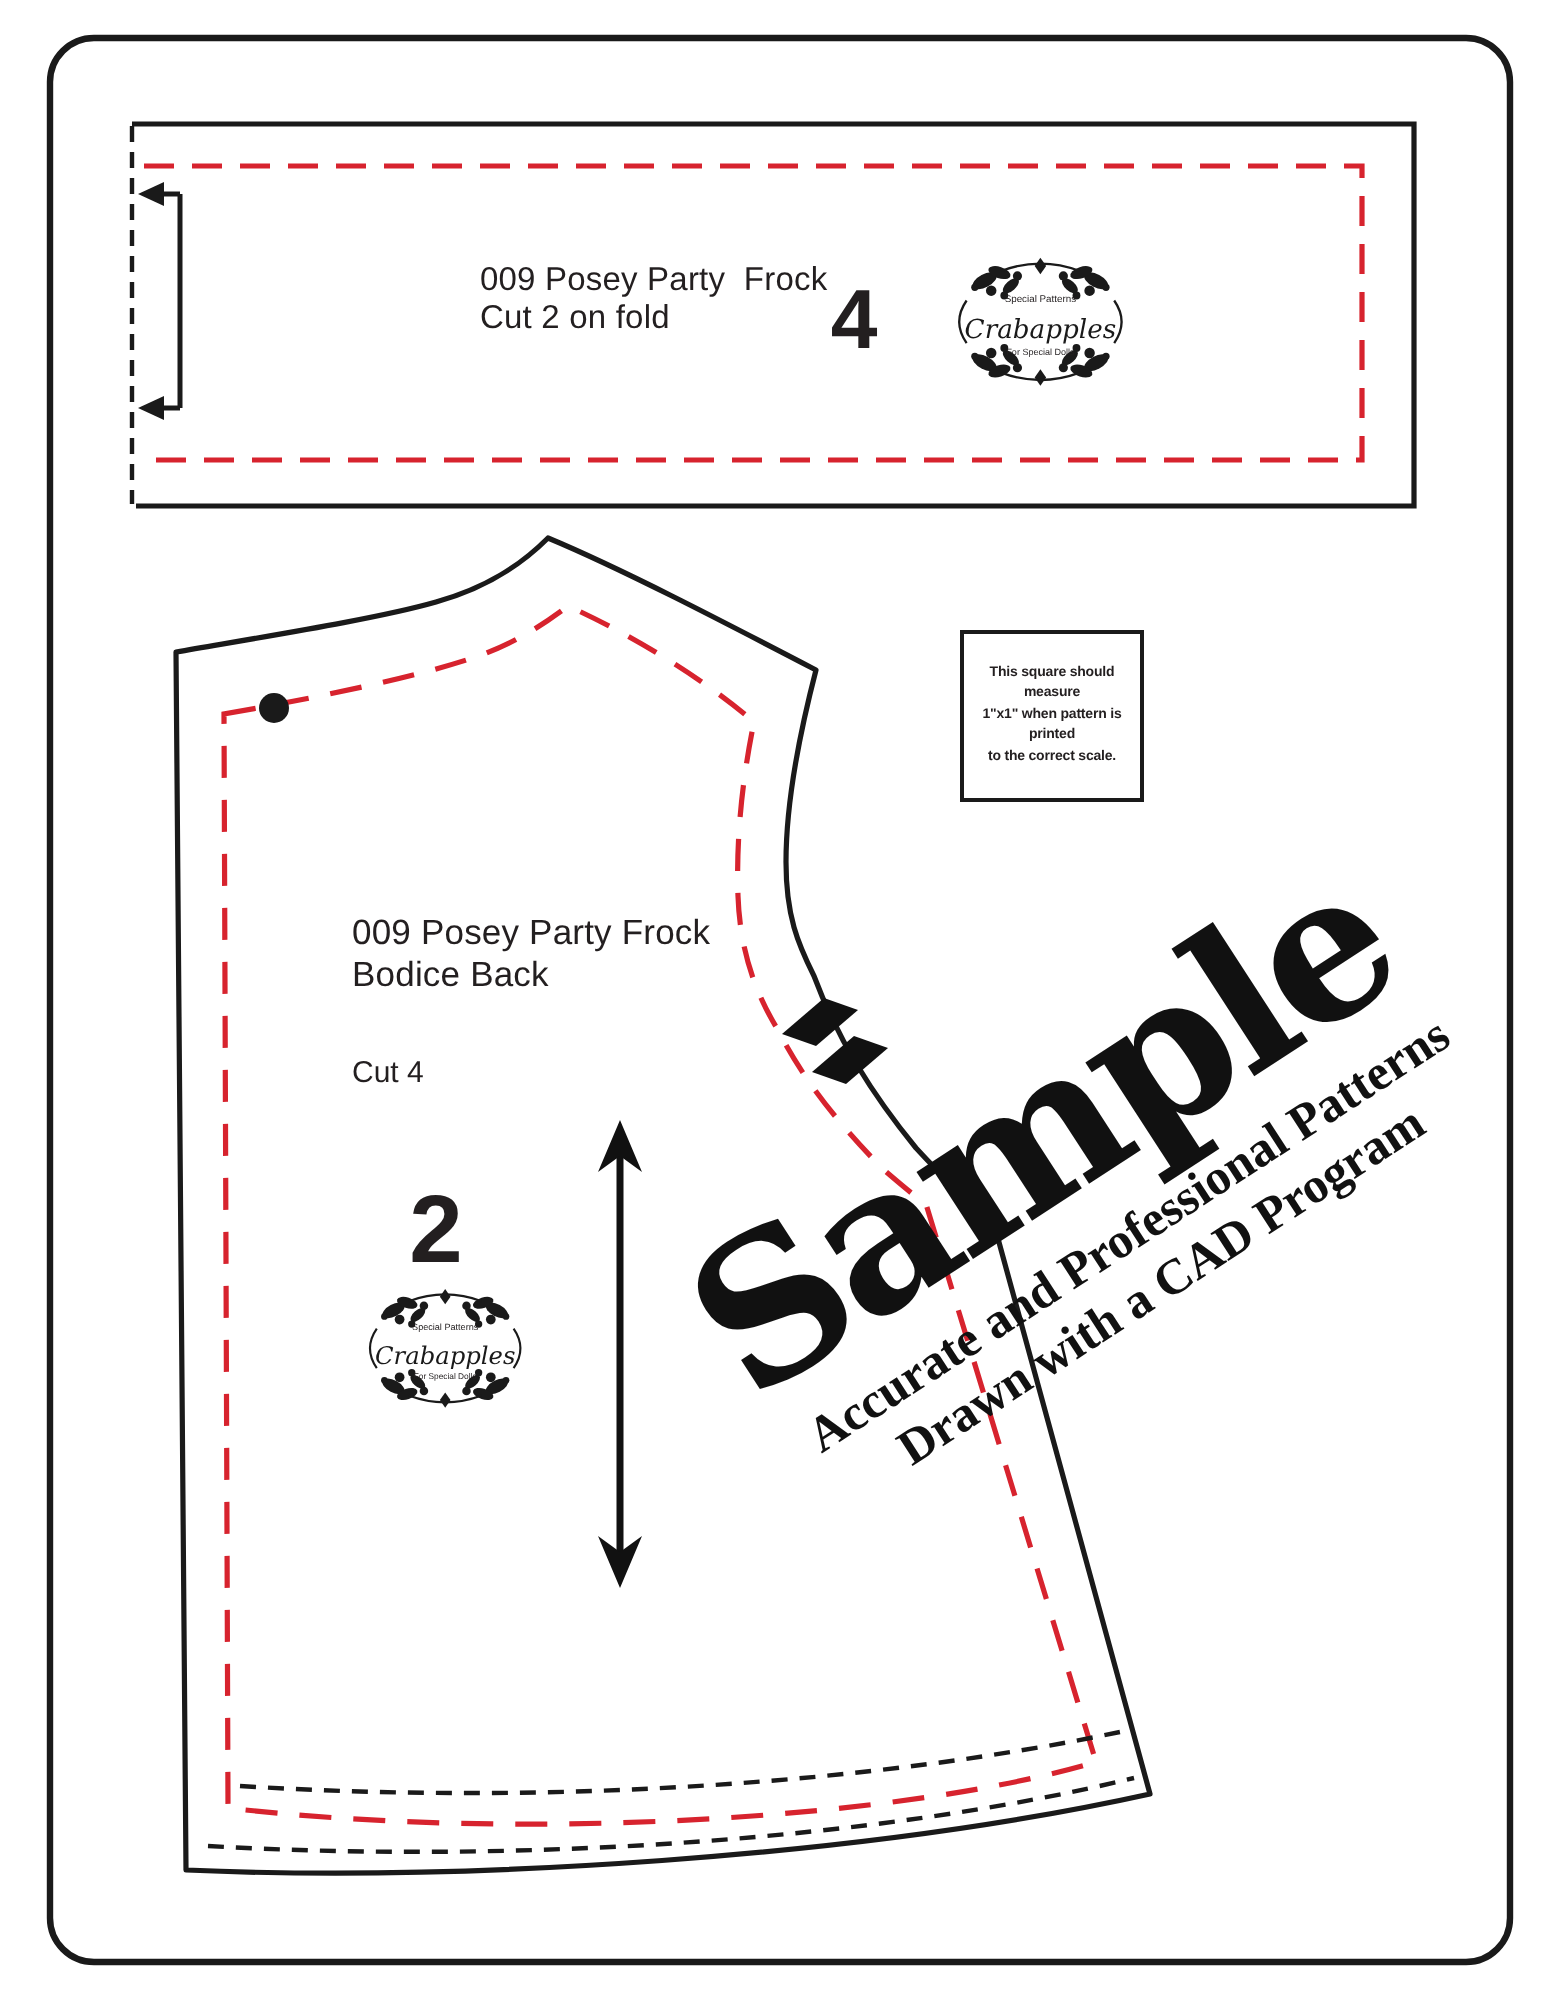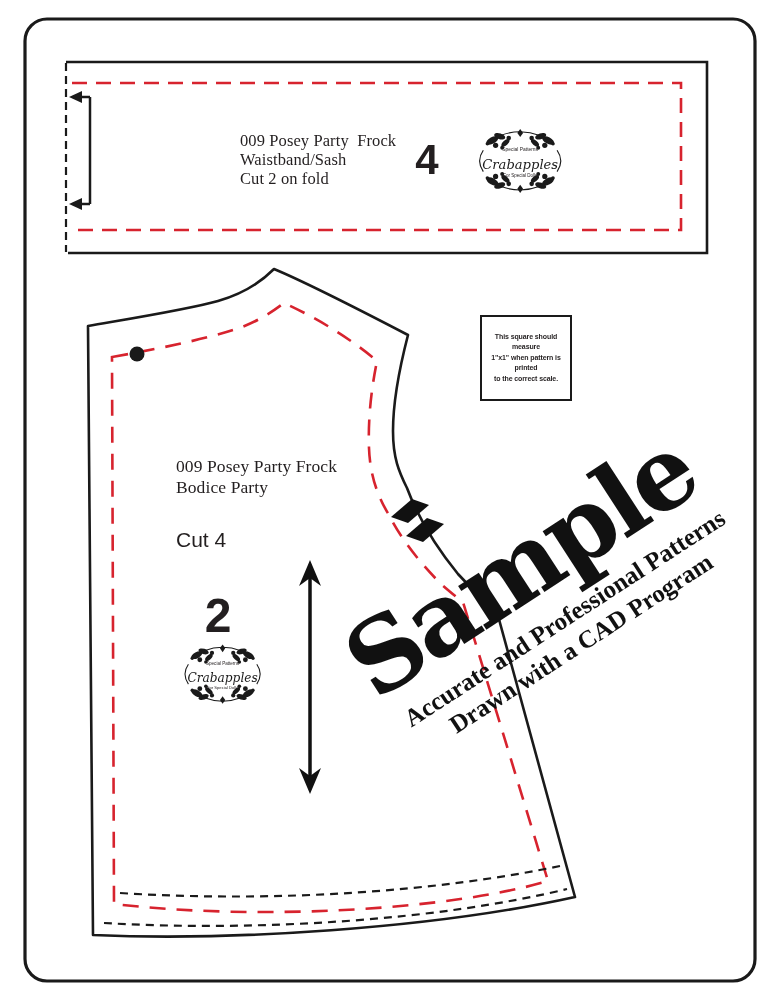--- a/index.html
+++ b/index.html
@@ -3,24 +3,24 @@
 <meta charset="utf-8">
 <style>
   html,body{margin:0;padding:0;}
   body{
     width:773px;height:1000px;position:relative;background:#ffffff;
     font-family:"Liberation Sans", sans-serif;color:#231f20;overflow:hidden;
   }
   .abs{position:absolute;}
   #pattern-svg{position:absolute;left:0;top:0;width:773px;height:1000px;}
   .label-block{line-height:19px;font-size:16.5px;letter-spacing:.1px;}
-  .label-line{white-space:pre-wrap;font-family:Liberation Serif, serif;}
+  .label-line{white-space:pre-wrap;}
   .bodice-label{left:176px;top:456px;font-size:17.5px;line-height:21px;}
   .waistband-label{left:240px;top:131px;}
-  .cut-label{left:176px;top:528px;font-size:21px;}
+  .cut-label{left:176px;top:528px;font-size:15px;}
   .piece-number{font-weight:bold;text-align:center;}
   .piece-number-4{left:405px;top:136px;width:44px;font-size:42px;}
   .piece-number-2{left:194px;top:588px;width:48px;font-size:48px;}
   .test-square{
     left:480px;top:315px;width:92px;height:86px;border:2px solid #1a1a1a;
     display:flex;align-items:center;justify-content:center;box-sizing:border-box;
   }
   .test-square-text{
     font-size:7px;line-height:10.5px;text-align:center;white-space:pre-line;
     letter-spacing:-.1px;font-weight:bold;
@@ -128,29 +128,28 @@
       <path d="M310,794 L299,768 L310,776 L321,768 Z"></path>
     </g>
   </g>
 
   <use href="#crab-logo" transform="translate(471,124) scale(0.82)"></use>
   <use href="#crab-logo" transform="translate(177,640) scale(0.76)"></use>
 </svg>
 
 <div class="abs label-block waistband-label">
   <div class="label-line">009 Posey Party  Frock</div>
-  <div class="label-line">Waistband/Sash</div>
   <div class="label-line">Cut 2 on fold</div>
 </div>
 
 <div class="abs piece-number piece-number-4">4</div>
 
 <div class="abs label-block bodice-label">
   <div class="label-line">009 Posey Party Frock</div>
-  <div class="label-line">Bodice Party</div>
+  <div class="label-line">Bodice Back</div>
 </div>
 
 <div class="abs cut-label">Cut 4</div>
 
 <div class="abs piece-number piece-number-2">2</div>
 
 <div class="abs test-square">
   <div class="test-square-text">This square should measure
 1"x1" when pattern is printed
 to the correct scale.</div>

